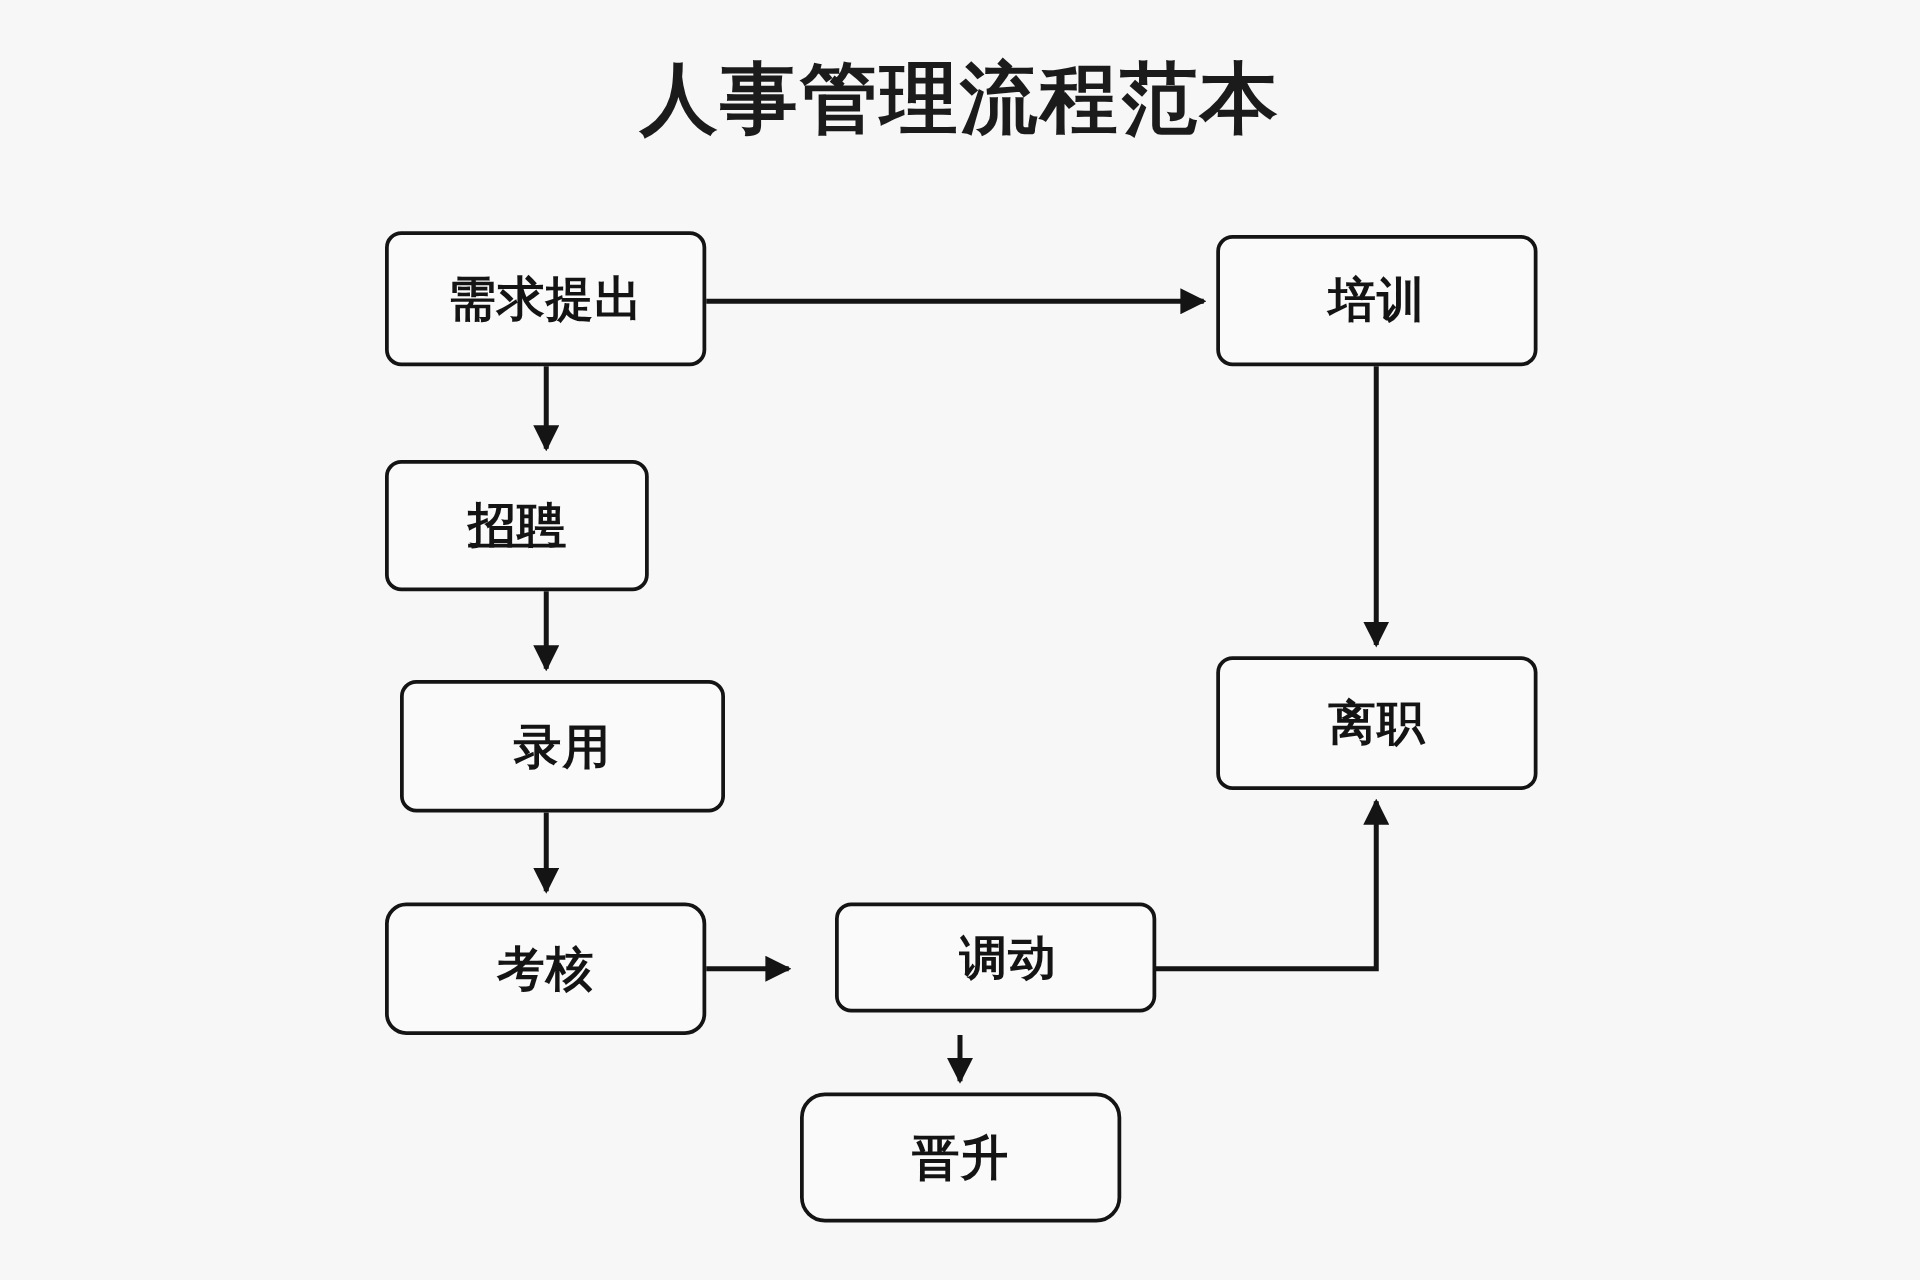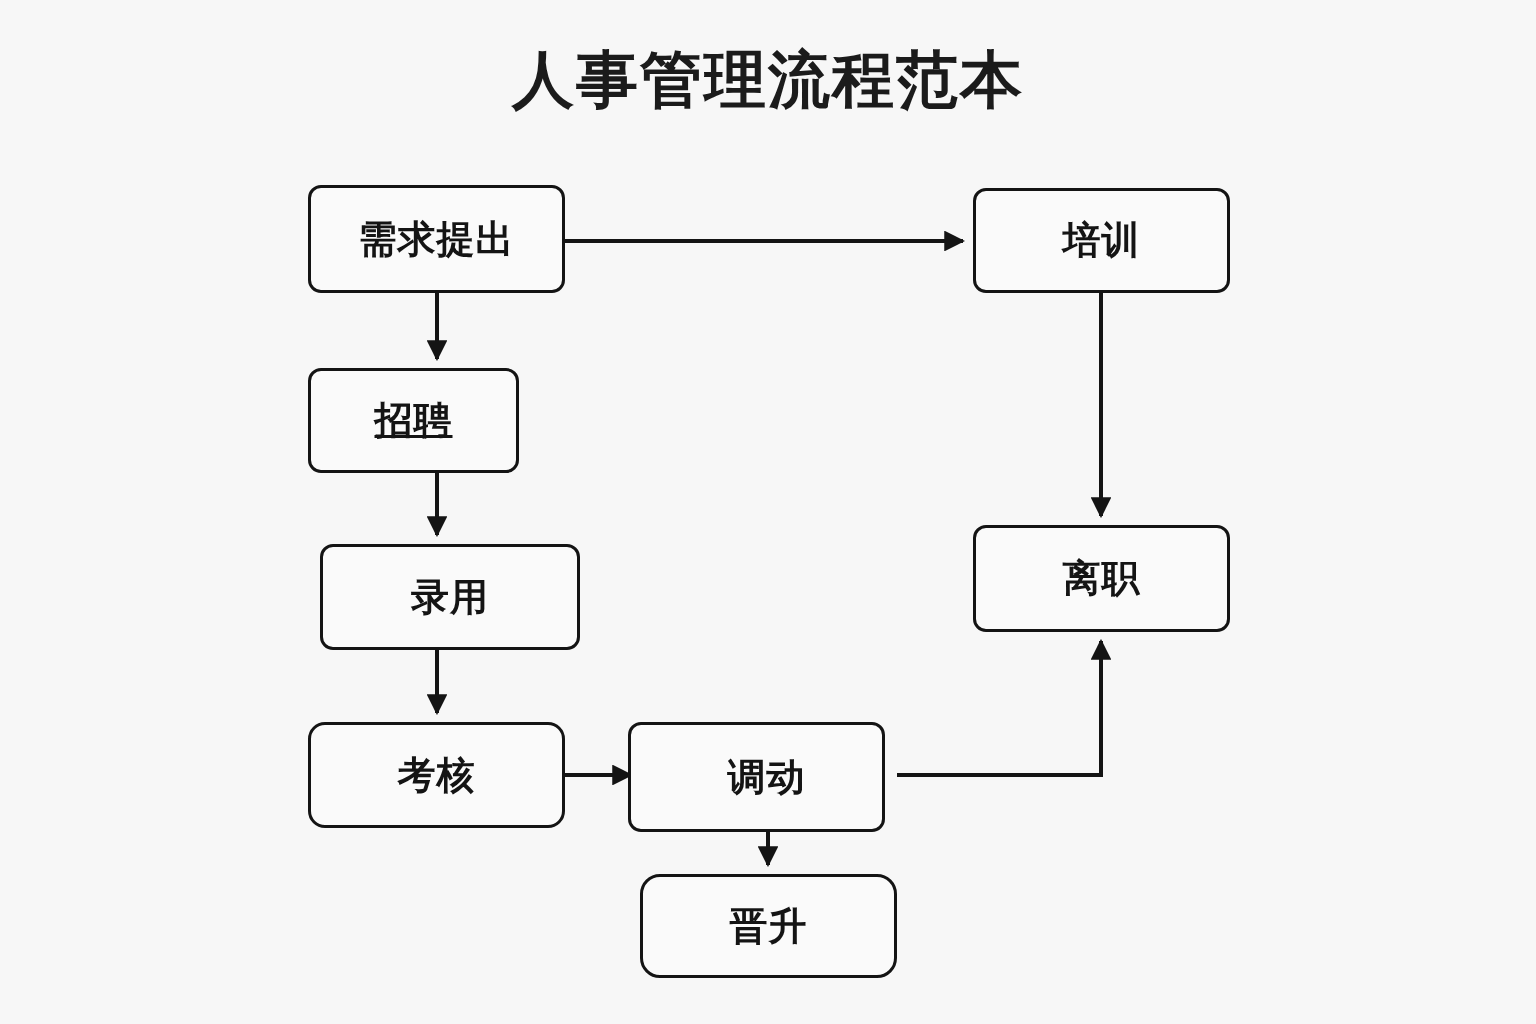--- a/index.html
+++ b/index.html
@@ -96,21 +96,21 @@
   </div>
 
   <div class="node" style="left:308px; top:544px; width:260px; height:106px;margin-left:12px;">
     <span>录用</span>
   </div>
 
   <div class="node" style="left:308px; top:722px; width:257px; height:106px;border-radius:17px;">
     <span>考核</span>
   </div>
 
-  <div class="node" style="left:628px; top:722px; width:257px; height:110px;padding-left:20px;">
+  <div class="node" style="left:668px; top:722px; width:257px; height:88px;padding-left:20px;">
     <span>调动</span>
   </div>
 
   <div class="node" style="left:640px; top:874px; width:257px; height:104px;border-radius:20px;">
     <span>晋升</span>
   </div>
 
   <div class="node" style="left:973px; top:188px; width:257px; height:105px;font-family:Liberation Mono, monospace;">
     <span>培训</span>
   </div>

